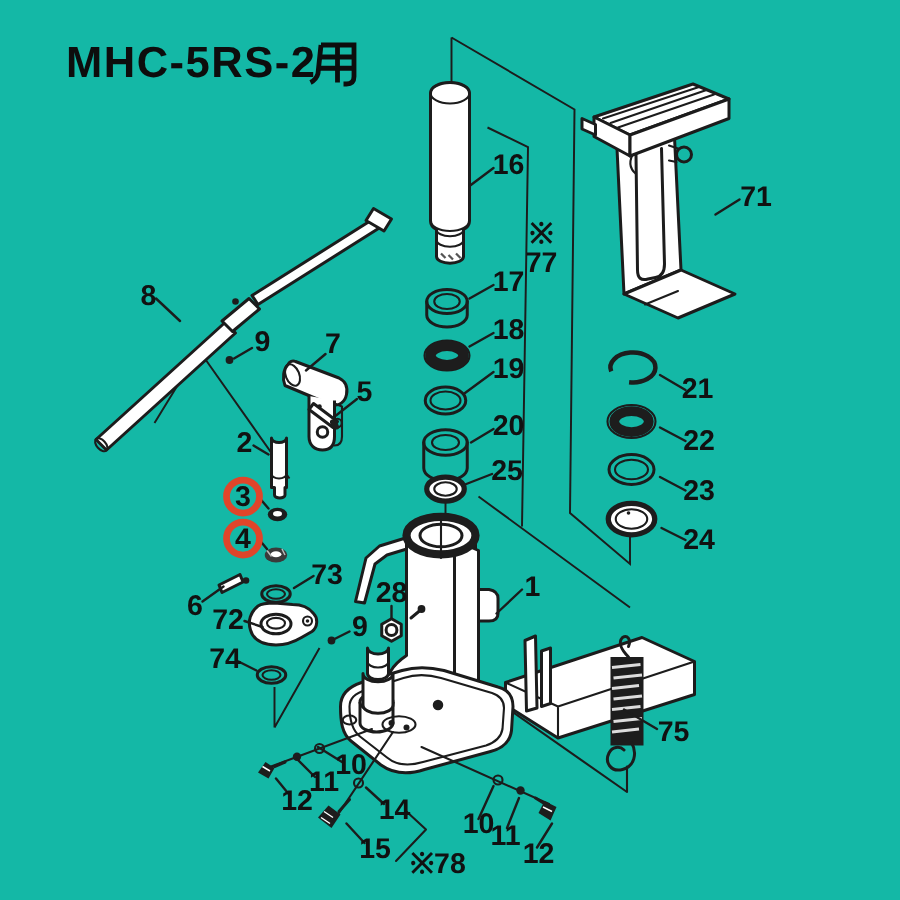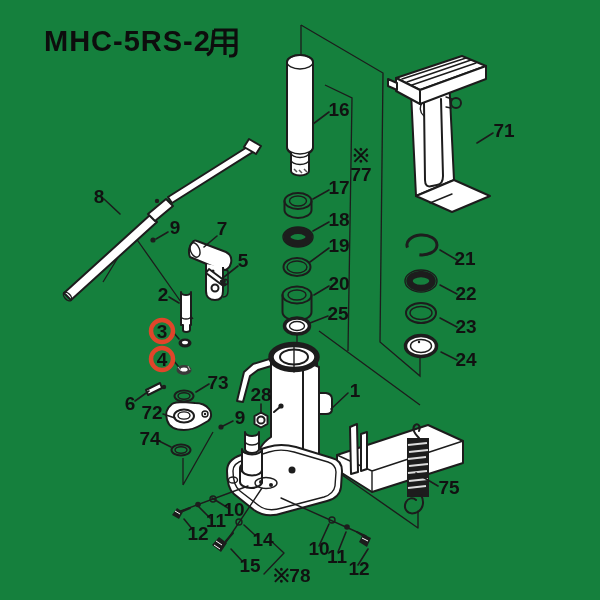--- a/index.html
+++ b/index.html
@@ -1,16 +1,16 @@
 <!DOCTYPE html>
 <html><head>
 <meta charset="utf-8">
 <style>
   html,body{margin:0;padding:0;background:#ffffff;}
-  #stage{width:600px;height:600px;position:relative;background:#15803d;overflow:hidden;}
+  #stage{width:600px;height:600px;position:relative;background:#14b8a6;overflow:hidden;}
   svg{display:block;}
   .ln{stroke:#1c1c1c;fill:none;stroke-width:2;stroke-linecap:round;stroke-linejoin:round;}
   .thin{stroke-width:1.4;}
   .fillw{fill:#ffffff;stroke:#1c1c1c;stroke-width:2;stroke-linejoin:round;}
   .dark{fill:#1d1d1d;stroke:none;}
   .lead{stroke:#1c1c1c;stroke-width:1.6;fill:none;stroke-linecap:round;}
   .cons{stroke:#1c1c1c;stroke-width:1.3;fill:none;}
   text.lbl{font:700 19px "Liberation Sans", sans-serif;fill:#111111;text-anchor:middle;}
   text.title{font:700 29px "Liberation Sans", sans-serif;fill:#0d0d0d;letter-spacing:1px;}
   .hlc{fill:none;stroke:#e0452a;stroke-width:4.5;}

